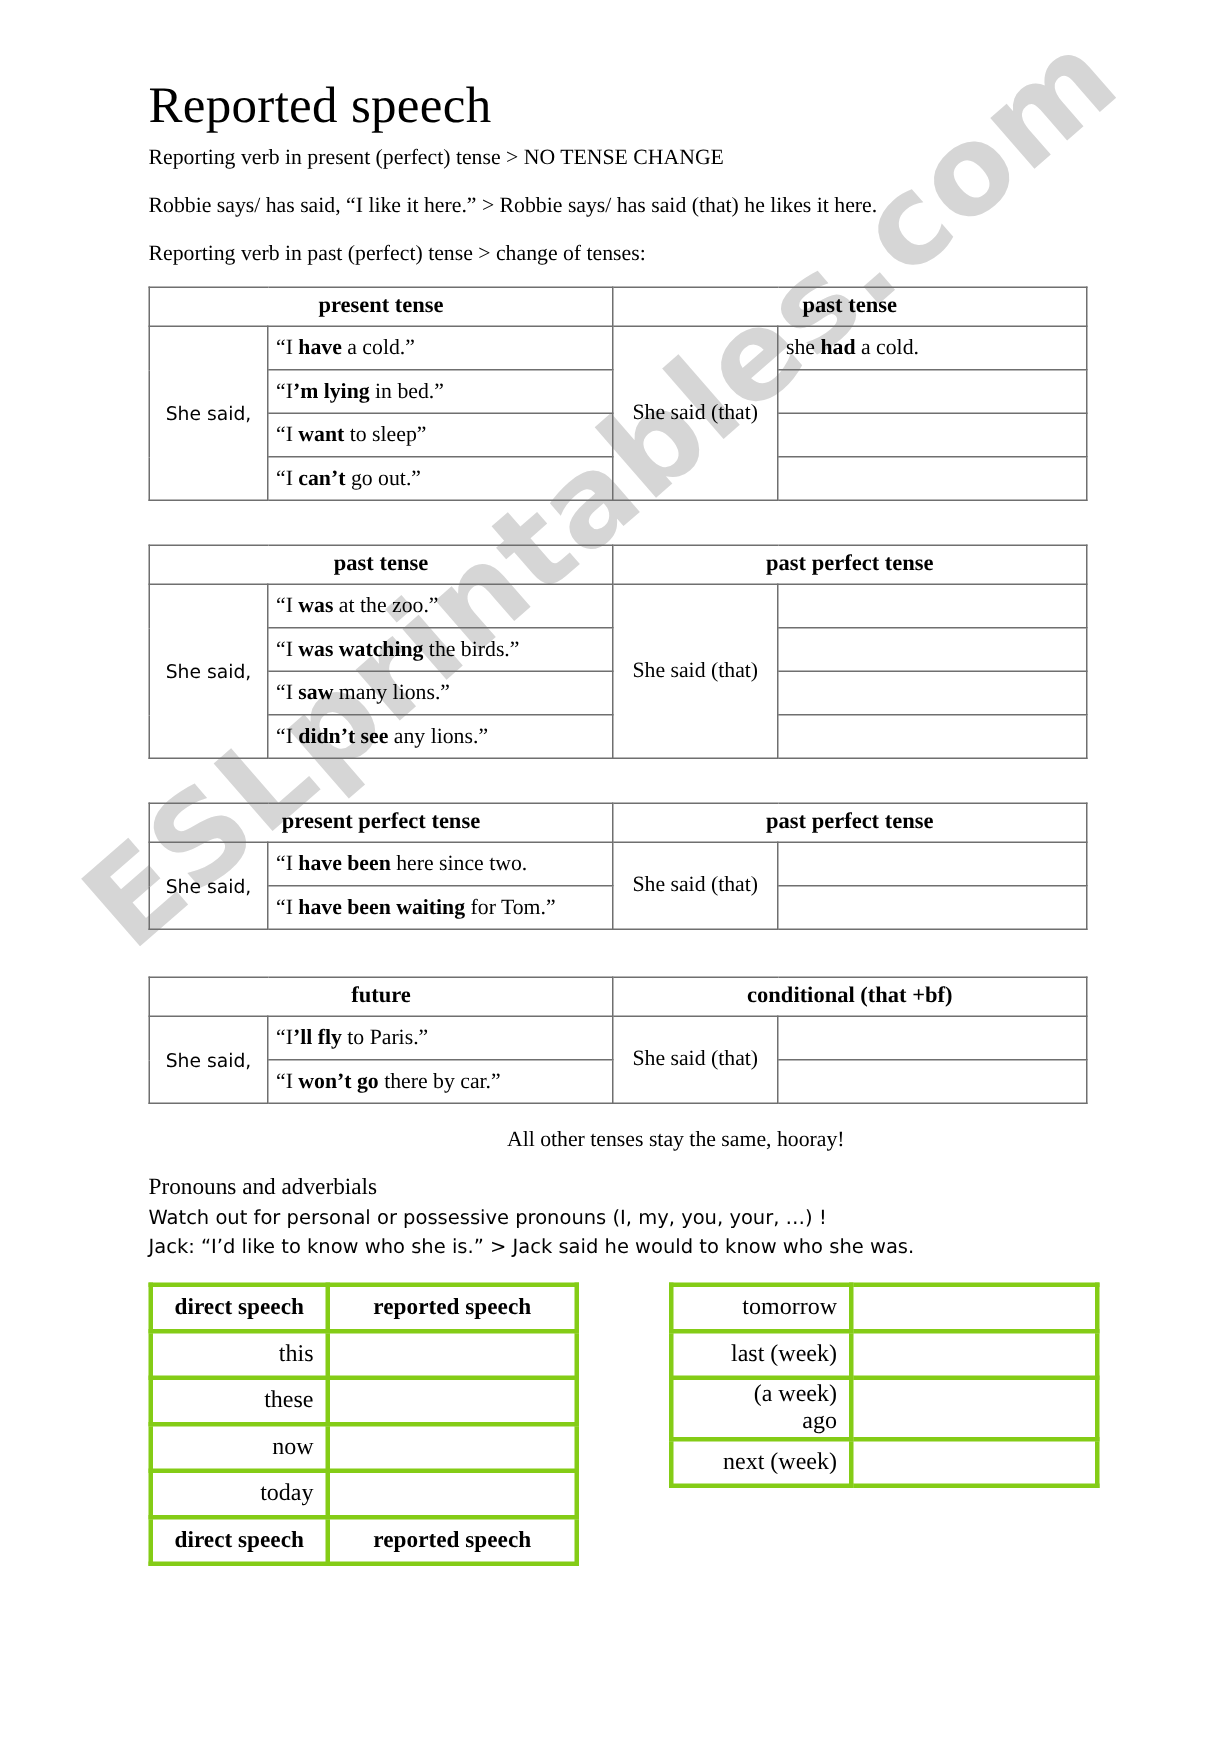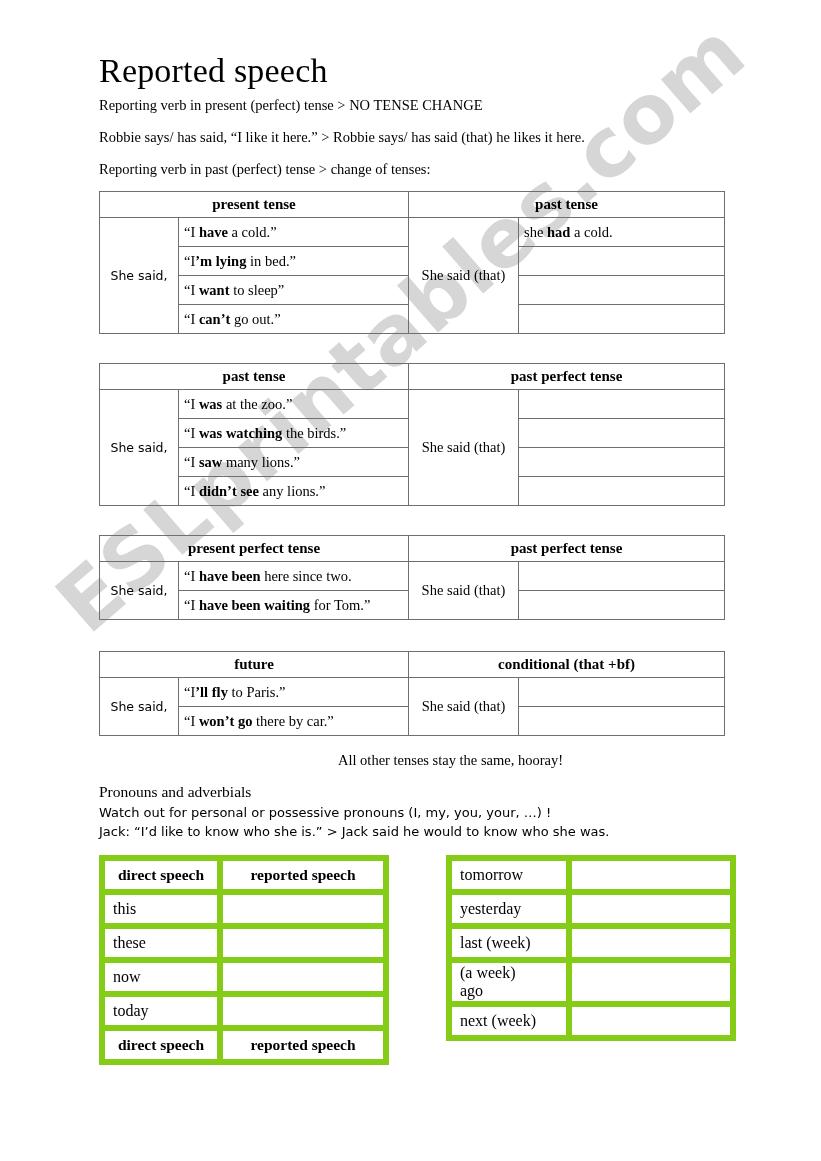--- a/index.html
+++ b/index.html
@@ -129,28 +129,28 @@
   .sans1 { top: 805px; }
   .sans2 { top: 824px; }
 
   
   .btbl {
     position: absolute;
     border-collapse: collapse;
     table-layout: fixed;
   }
   .btbl td {
-    border: 6px solid #84cc16;
+    border: 3px solid #84cc16;
     font-size: 16px;
     font-weight: normal;
     padding: 1px 8px;
     height: 26px;
     vertical-align: middle;
   }
-  .btbl td.r { }
+  .btbl td.r { text-align: right; }
   .btbl td.c { text-align: center; font-weight: bold; font-size: 15.5px; }
   .btbl td.blank { }
   .tall { height: 46px; }
   .wrapcell { line-height: 1.12; }
 </style>
 </head>
 <body>
 
 <div id="page">
 
@@ -321,24 +321,20 @@
       <colgroup>
           <col style="width:120px">
           <col style="width:164px">
         </colgroup>
       <tbody>
         <tr>
           <td class="r">tomorrow</td>
           <td class="blank"></td>
         </tr>
         <tr>
-          <td class="r">yesterday</td>
-          <td class="blank"></td>
-        </tr>
-        <tr>
           <td class="r">last (week)</td>
           <td class="blank"></td>
         </tr>
         <tr>
           <td class="r tall wrapcell"><span>(a week)</span><br><span>ago</span></td>
           <td class="blank tall"></td>
         </tr>
         <tr>
           <td class="r">next (week)</td>
           <td class="blank"></td>

